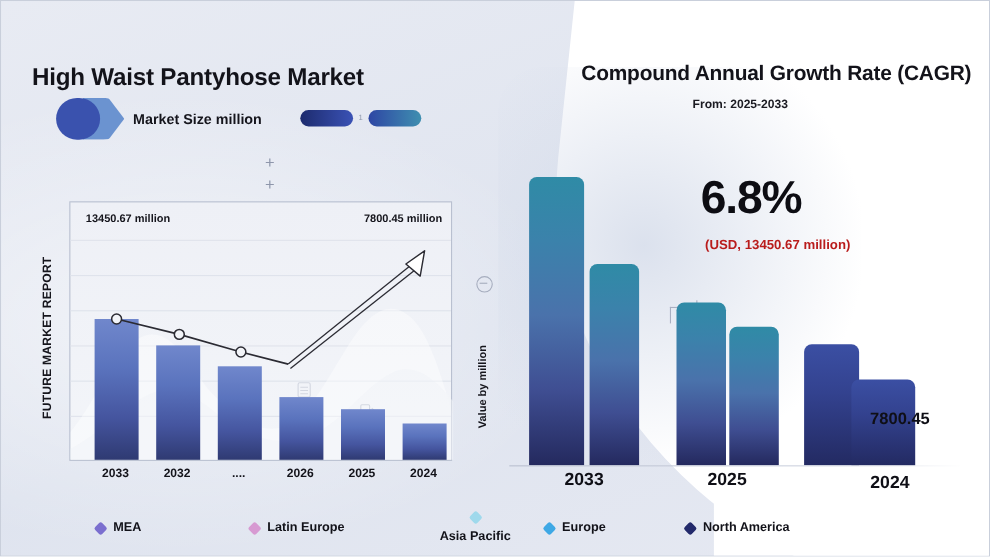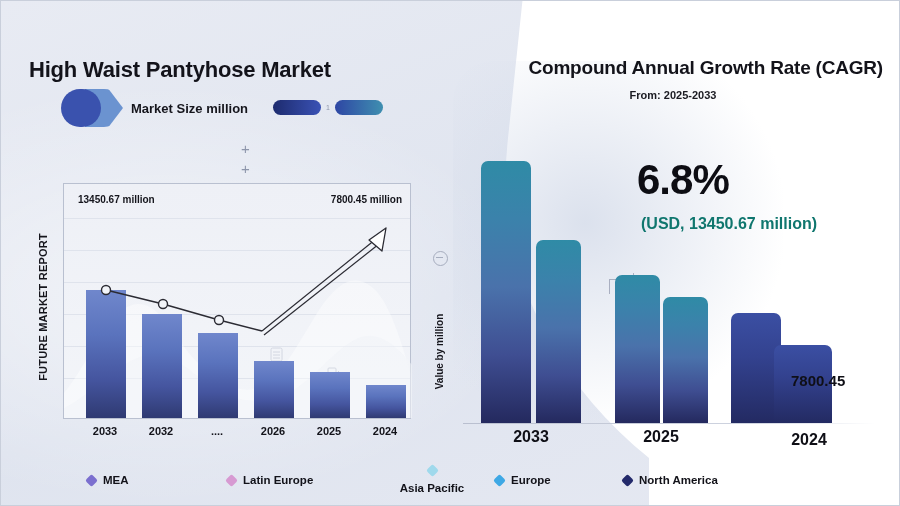--- a/index.html
+++ b/index.html
@@ -44,21 +44,21 @@
     background:radial-gradient(ellipse at 40% 45%, rgba(213,220,234,.85), rgba(213,220,234,0) 72%);
     border-radius:40px;
   }
 
   
   .left-title{
     position:absolute;left:28px;top:56px;
     font-size:22px;font-weight:bold;color:#13131a;
     letter-spacing:-.2px;white-space:nowrap;
   }
-  .logo-row{position:absolute;left:60px;top:88px;display:flex;align-items:center;gap:8px;}
+  .logo-row{position:absolute;left:50px;top:88px;display:flex;align-items:center;gap:8px;}
   .logo-mark{position:relative;width:62px;height:38px;}
   .logo-mark .lm-light{
     position:absolute;left:24px;top:0;width:38px;height:38px;
     background:#6b93d0;border-radius:0 19px 19px 0;
     clip-path:polygon(0 0,62% 0,100% 50%,62% 100%,0 100%);
   }
   .logo-mark .lm-dark2{
     position:absolute;left:0;top:0;width:40px;height:38px;
     background:#3a52ae;border-radius:20px;
   }
@@ -136,21 +136,21 @@
   .right-sub{
     position:absolute;left:462px;top:88px;width:420px;
     font-size:11px;font-weight:bold;color:#1b1b22;text-align:center;
   }
   .cagr-big{
     position:absolute;left:636px;top:158px;
     font-size:42px;font-weight:bold;color:#0d0d13;letter-spacing:-1px;line-height:1;
   }
   .cagr-sub{
     position:absolute;left:640px;top:214px;
-    font-size:16px;font-weight:bold;color:#0f766e;white-space:nowrap;
+    font-size:12px;font-weight:bold;color:#b91c1c;white-space:nowrap;
   }
   .chart-right{position:absolute;left:462px;top:150px;width:420px;height:272px;}
   .rbar{
     position:absolute;bottom:0;
     background:linear-gradient(180deg,#2f8ba6 0%,#3b82ab 22%,#4a72ab 48%,#3f4e92 74%,#24295e 100%);
     border-radius:7px 7px 0 0;
   }
   .rbar.flat{
     background:linear-gradient(180deg,#3b4fa3 0%,#33428f 40%,#232a62 100%);
   }

